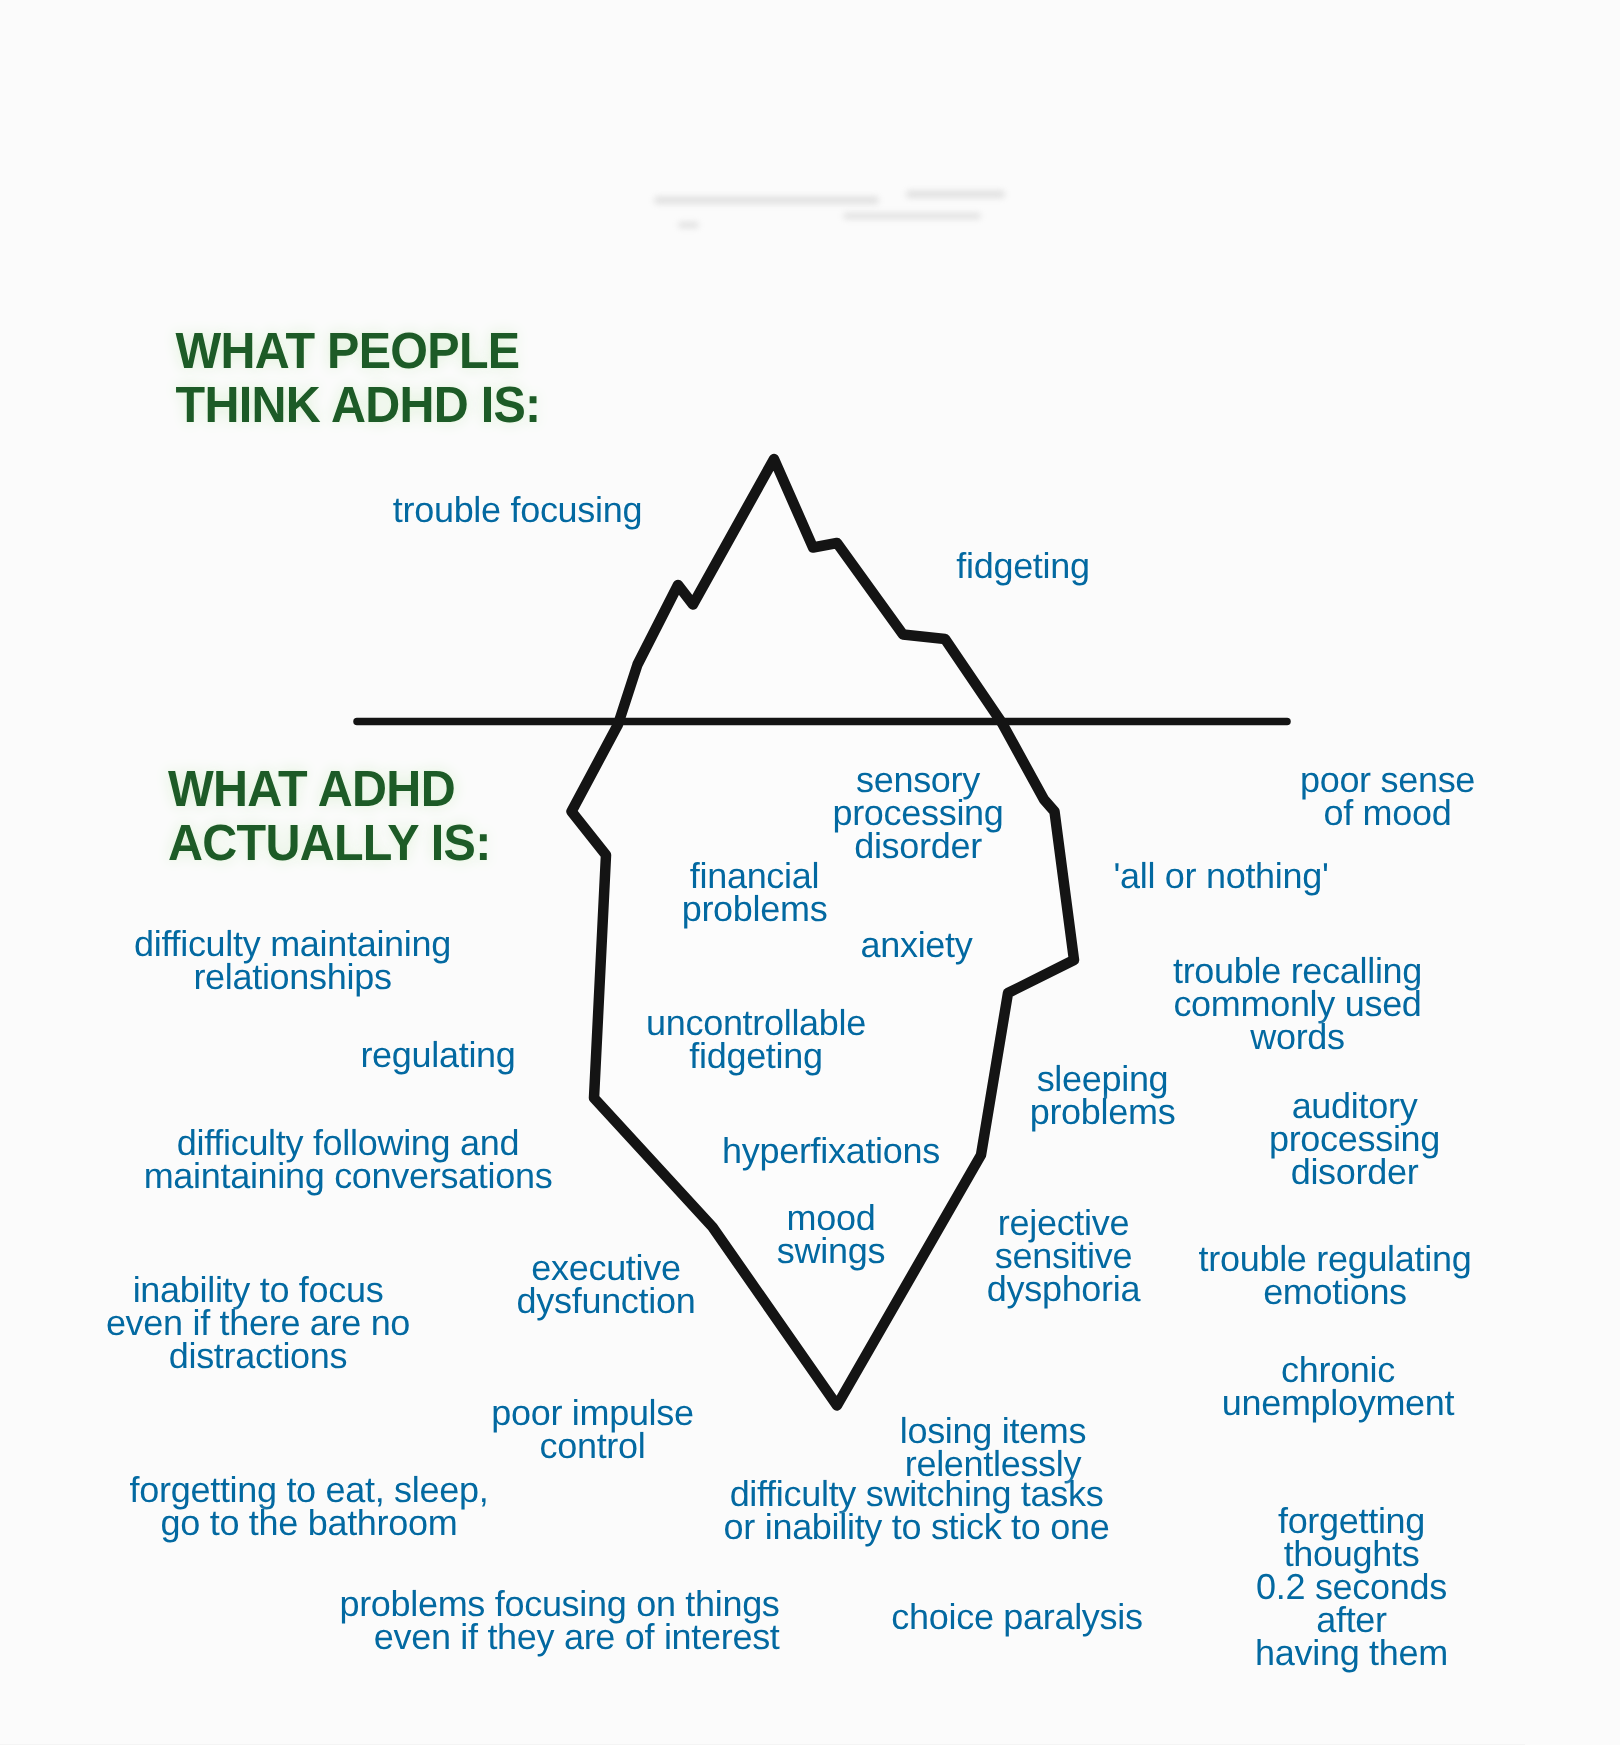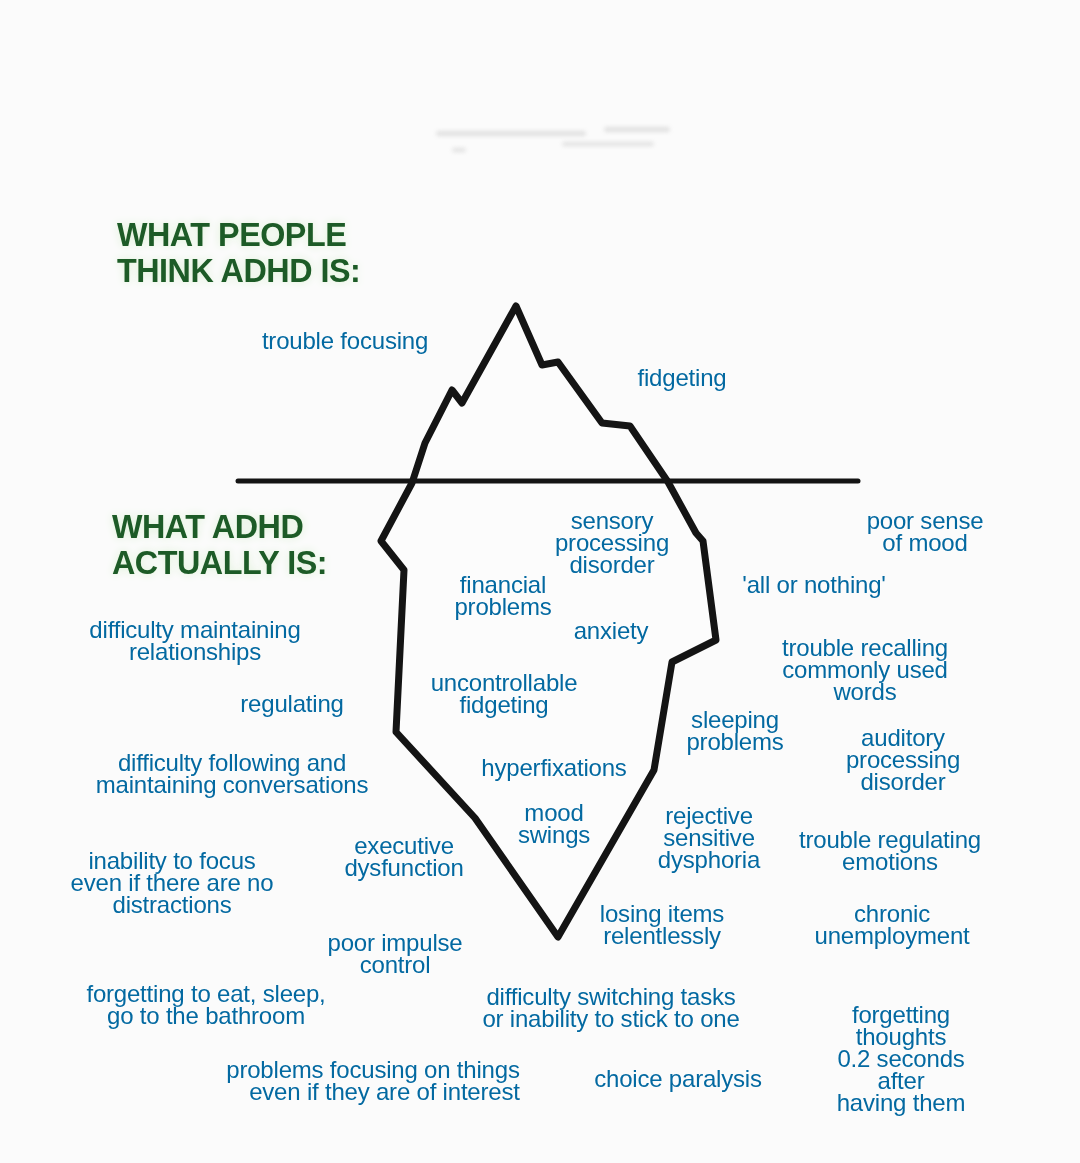--- a/index.html
+++ b/index.html
@@ -122,21 +122,21 @@
       <div class="ice-label" style="left: 709px; top: 805px;">rejective
 sensitive
 dysphoria</div>
       <div class="ice-label" style="left: 890px; top: 829px;">trouble regulating
 emotions</div>
       <div class="ice-label" style="left: 404px; top: 835px;">executive
 dysfunction</div>
       <div class="ice-label" style="left: 172px; top: 850px; text-align: center;">inability to focus
 even if there are no
 distractions</div>
-      <div class="ice-label" style="left: 662px; top: 903px;">losing items
+      <div class="ice-label" style="left: 662px; top: 944px;">losing items
 relentlessly</div>
       <div class="ice-label" style="left: 892px; top: 903px;">chronic
 unemployment</div>
       <div class="ice-label" style="left: 395px; top: 932px;">poor impulse
 control</div>
       <div class="ice-label" style="left: 206px; top: 983px;">forgetting to eat, sleep,
 go to the bathroom</div>
       <div class="ice-label" style="left: 611px; top: 986px;">difficulty switching tasks
 or inability to stick to one</div>
       <div class="ice-label" style="left: 901px; top: 1004px;">forgetting thoughts

